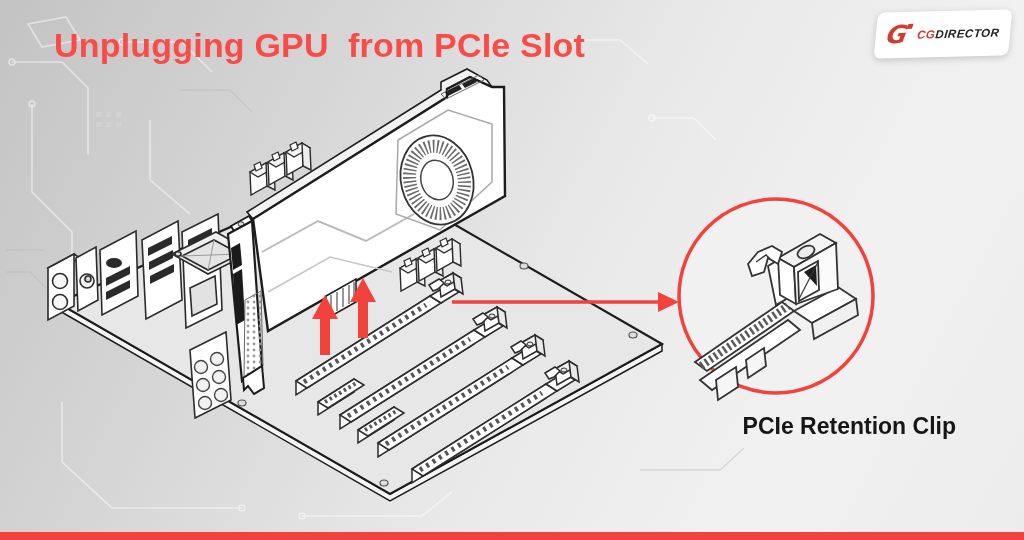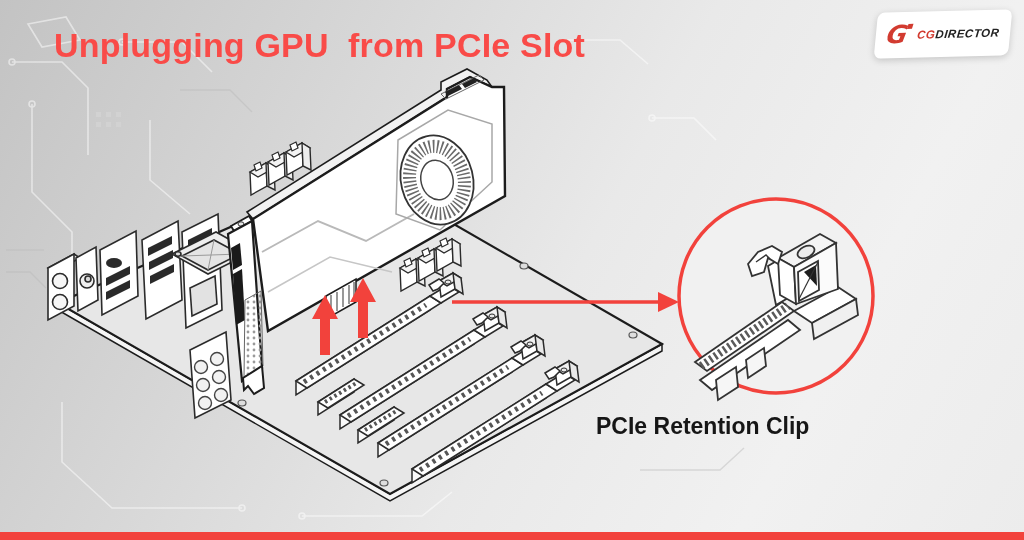--- a/index.html
+++ b/index.html
@@ -27,21 +27,21 @@
     font-family:"DejaVu Sans",sans-serif;
     font-style:italic;font-weight:900;font-size:25px;line-height:24px;
     color:#d23b30;transform:skewX(-6deg);
   }
   .gdot{width:5px;height:5px;background:#d23b30;margin:1px 0 0 0;transform:skewX(-12deg);}
   .brand{font-style:italic;font-weight:bold;font-size:11.5px;letter-spacing:.5px;white-space:nowrap;}
   .brand .red{color:#d23b30;}
   .brand .dark{color:#232323;}
   .callout-label{
     position:absolute;left:596px;top:413px;width:360px;
-    text-align:left;font-size:23px;font-weight:bold;color:#161616;
+    text-align:right;font-size:23px;font-weight:bold;color:#161616;
   }
   .footer-site{
     position:absolute;right:17px;bottom:10px;
     font-size:16px;font-weight:bold;letter-spacing:.6px;color:#f2423c;
   }
   .bottom-bar{
     position:absolute;left:0;bottom:0;width:1024px;height:8px;background:#f2423c;
   }
 </style>
 </head>

